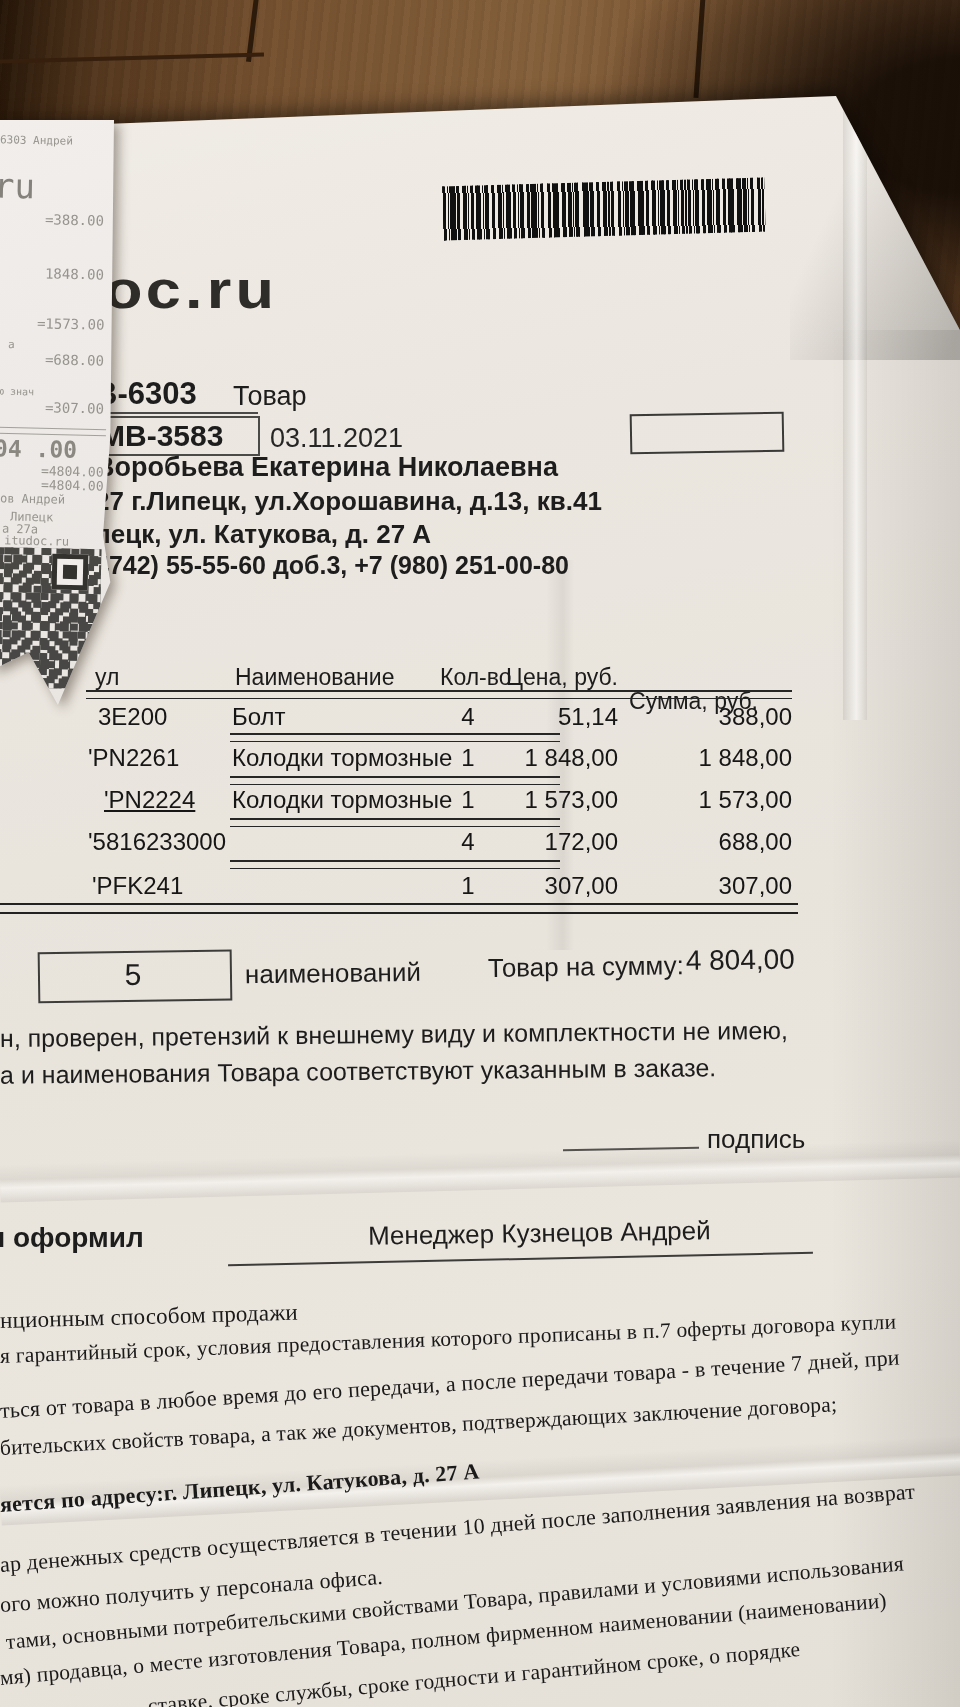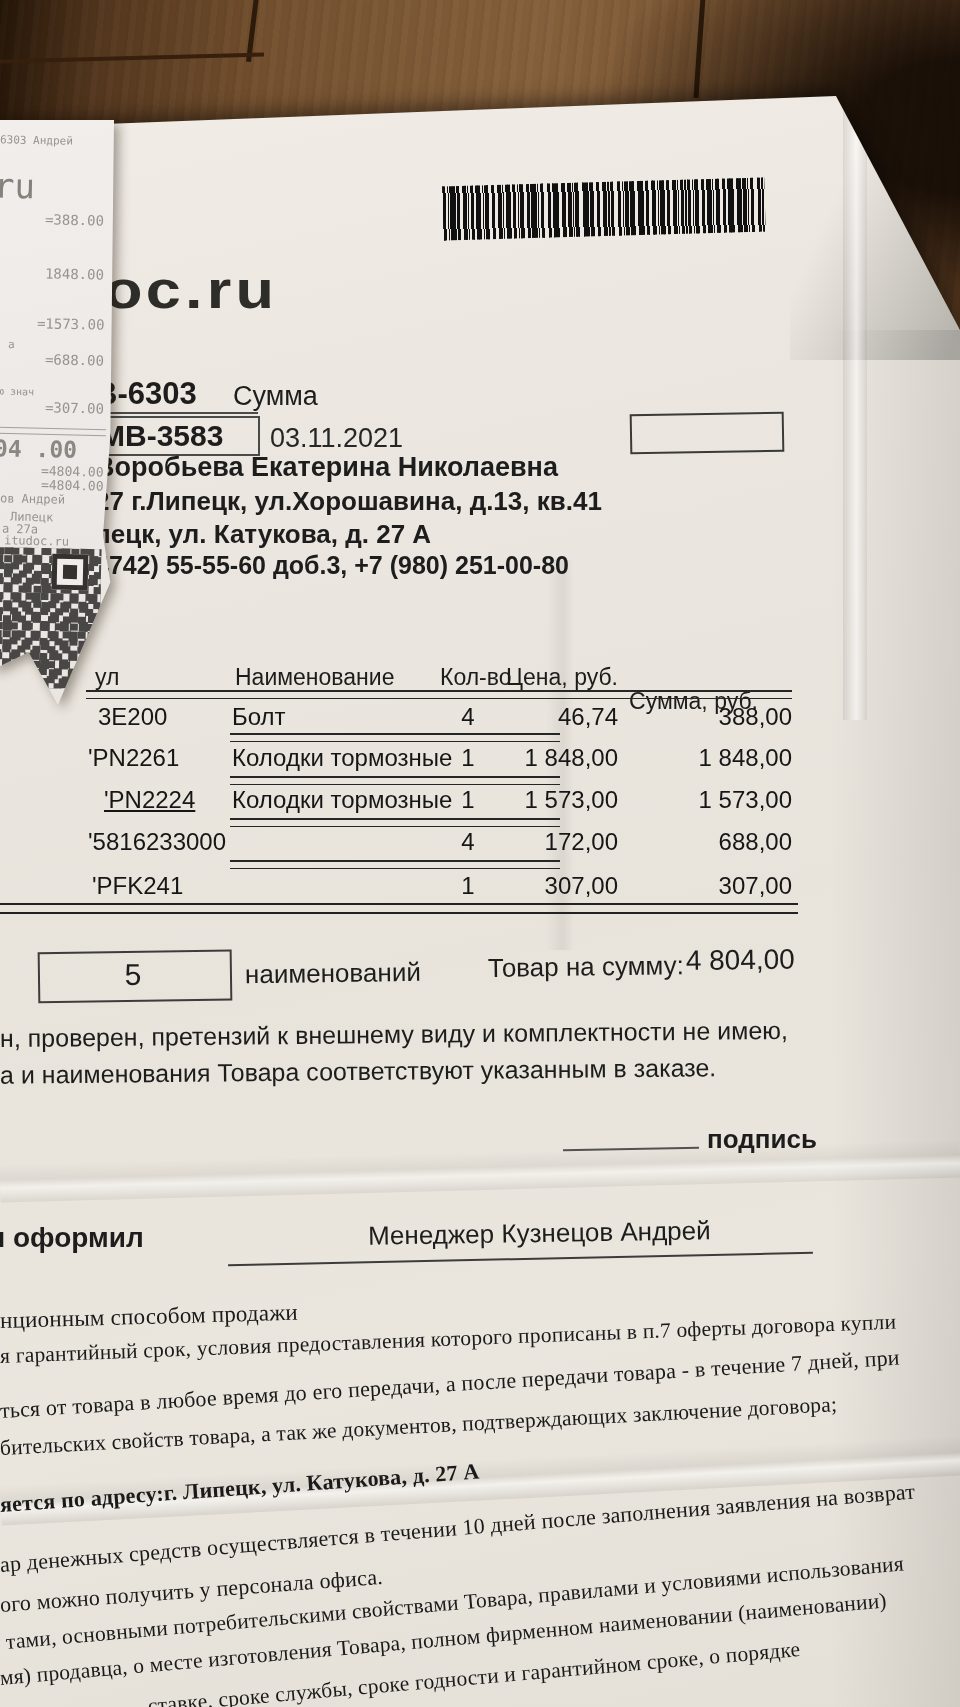--- a/index.html
+++ b/index.html
@@ -68,21 +68,21 @@
   .sum-wrap{left:0;top:940px;width:960px;height:70px;transform:rotate(-.8deg);}
   .count-box{left:38px;top:6px;width:190px;height:47px;border:2px solid #3c3c3a;}
   .count-val{left:38px;top:13px;width:190px;text-align:center;font-size:30px;}
   .count-label{left:245px;top:16px;font-size:26px;}
   .total-label{left:488px;top:13px;font-size:26px;}
   .total-val{left:640px;top:8px;width:155px;text-align:right;font-size:28px;}
   
   .claim1{left:0;top:1020px;font-size:25px;transform:rotate(-.6deg);}
   .claim2{left:0;top:1057px;font-size:25px;transform:rotate(-.6deg);}
   .sig-line{left:563px;top:1148px;width:136px;height:2px;background:#53524f;transform:rotate(-1deg);}
-  .sig-label{left:707px;top:1124px;font-size:26px;font-weight:bold;}
+  .sig-label{left:707px;top:1124px;font-size:26px;}
   .issued-prefix{left:-12px;top:1222px;font-size:28px;font-weight:700;}
   .issued-name{left:368px;top:1218px;font-size:26px;transform:rotate(-.9deg);}
   .issued-line{left:228px;top:1258px;width:585px;height:2px;background:#3c3c3a;transform:rotate(-1.2deg);}
   
   .term{position:absolute;font-family:"Liberation Serif",serif;font-size:21.5px;color:#1a1a1a;
         white-space:nowrap;transform-origin:left center;letter-spacing:.2px;}
   
   .receipt-wrap{position:absolute;left:-8px;top:120px;z-index:3;
     filter:drop-shadow(5px 4px 6px rgba(35,22,10,.4));}
   .receipt{position:relative;width:122px;height:585px;
@@ -120,41 +120,41 @@
   <div class="band-v abs"></div>
   <div class="fold-h1 abs"></div>
   <div class="fold-h2 abs"></div>
 
   <div class="barcode abs"></div>
 
   <div class="logo1 abs">ос.ru</div>
 
   <div class="order-no abs t">В-6303</div>
   <div class="order-underline abs"></div>
-  <div class="order-manager abs t">Сумма</div>
+  <div class="order-manager abs t">Товар</div>
   <div class="doc-box abs"></div>
   <div class="doc-no abs t">МВ-3583</div>
   <div class="doc-date abs t">03.11.2021</div>
   <div class="empty-box abs"></div>
   <div class="customer abs t">Воробьева Екатерина Николаевна</div>
   <div class="cust-addr abs t">27 г.Липецк, ул.Хорошавина, д.13, кв.41</div>
   <div class="pick-addr abs t">пецк, ул. Катукова, д. 27 А</div>
   <div class="phones abs t">4742) 55-55-60 доб.3, +7 (980) 251-00-80</div>
 
   <div class="th abs" style="left:95px;">ул</div>
   <div class="th abs" style="left:235px;">Наименование</div>
   <div class="th abs" style="left:440px;">Кол-во</div>
   <div class="th abs num" style="left:500px;width:118px;">Цена, руб.</div>
   <div class="th abs num" style="left:616px;width:142px;margin-top:24px;">Сумма, руб.</div>
   <div class="hdr-rule abs dline"></div>
 
   <div class="cell abs" style="left:98px;top:703px;">3E200</div>
   <div class="cell abs" style="left:232px;top:703px;">Болт</div>
   <div class="cell abs" style="left:448px;top:703px;width:40px;text-align:center;">4</div>
-  <div class="cell abs num" style="left:478px;top:703px;width:140px;">46,74</div>
+  <div class="cell abs num" style="left:478px;top:703px;width:140px;">51,14</div>
   <div class="cell abs num" style="left:652px;top:703px;width:140px;">388,00</div>
   <div class="name-u abs dline" style="top:733px;"></div>
 
   <div class="cell abs" style="left:88px;top:744px;">'PN2261</div>
   <div class="cell abs" style="left:232px;top:744px;">Колодки тормозные</div>
   <div class="cell abs" style="left:448px;top:744px;width:40px;text-align:center;">1</div>
   <div class="cell abs num" style="left:478px;top:744px;width:140px;">1 848,00</div>
   <div class="cell abs num" style="left:652px;top:744px;width:140px;">1 848,00</div>
   <div class="name-u abs dline" style="top:776px;"></div>
 

